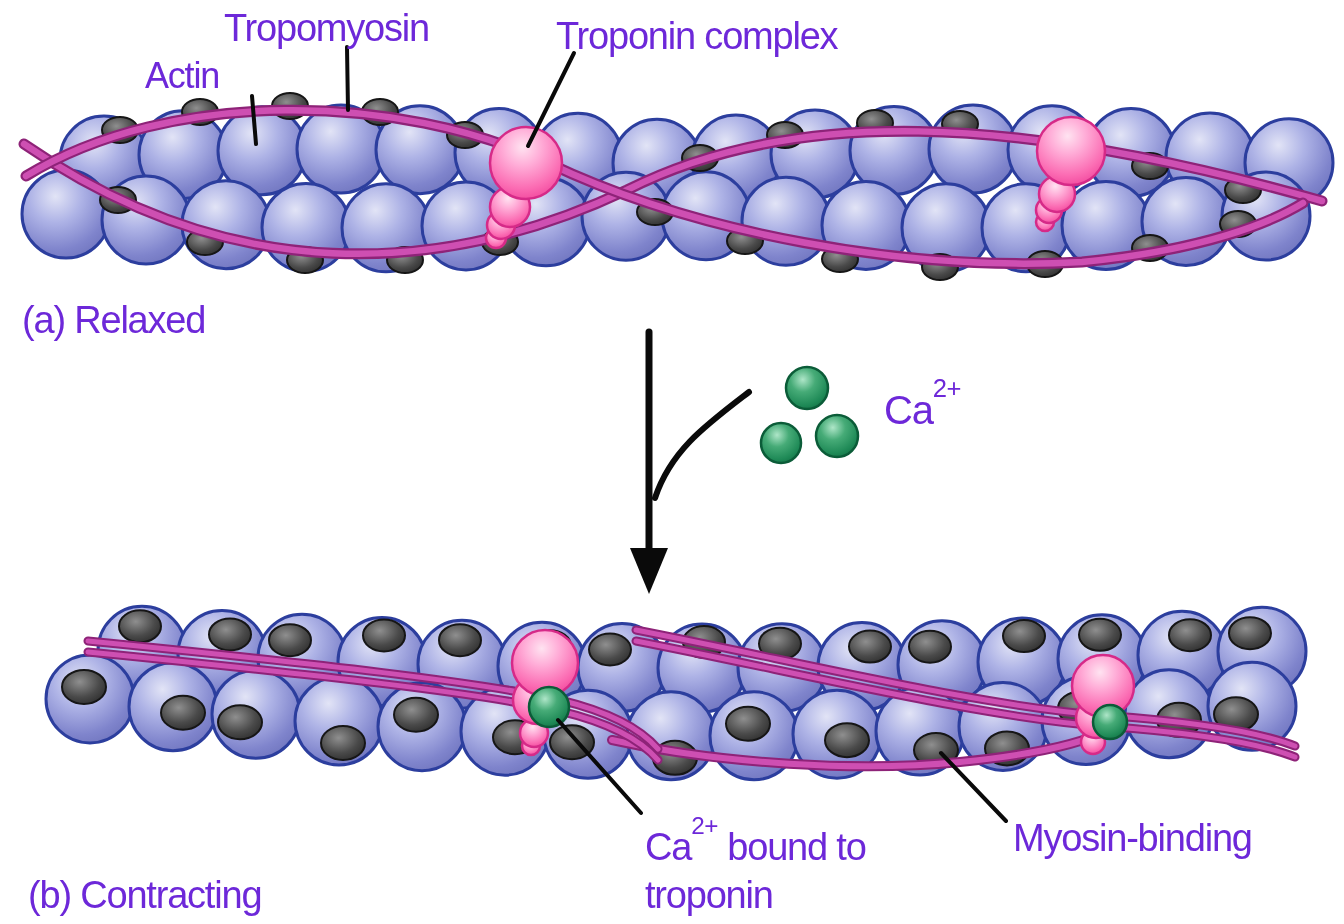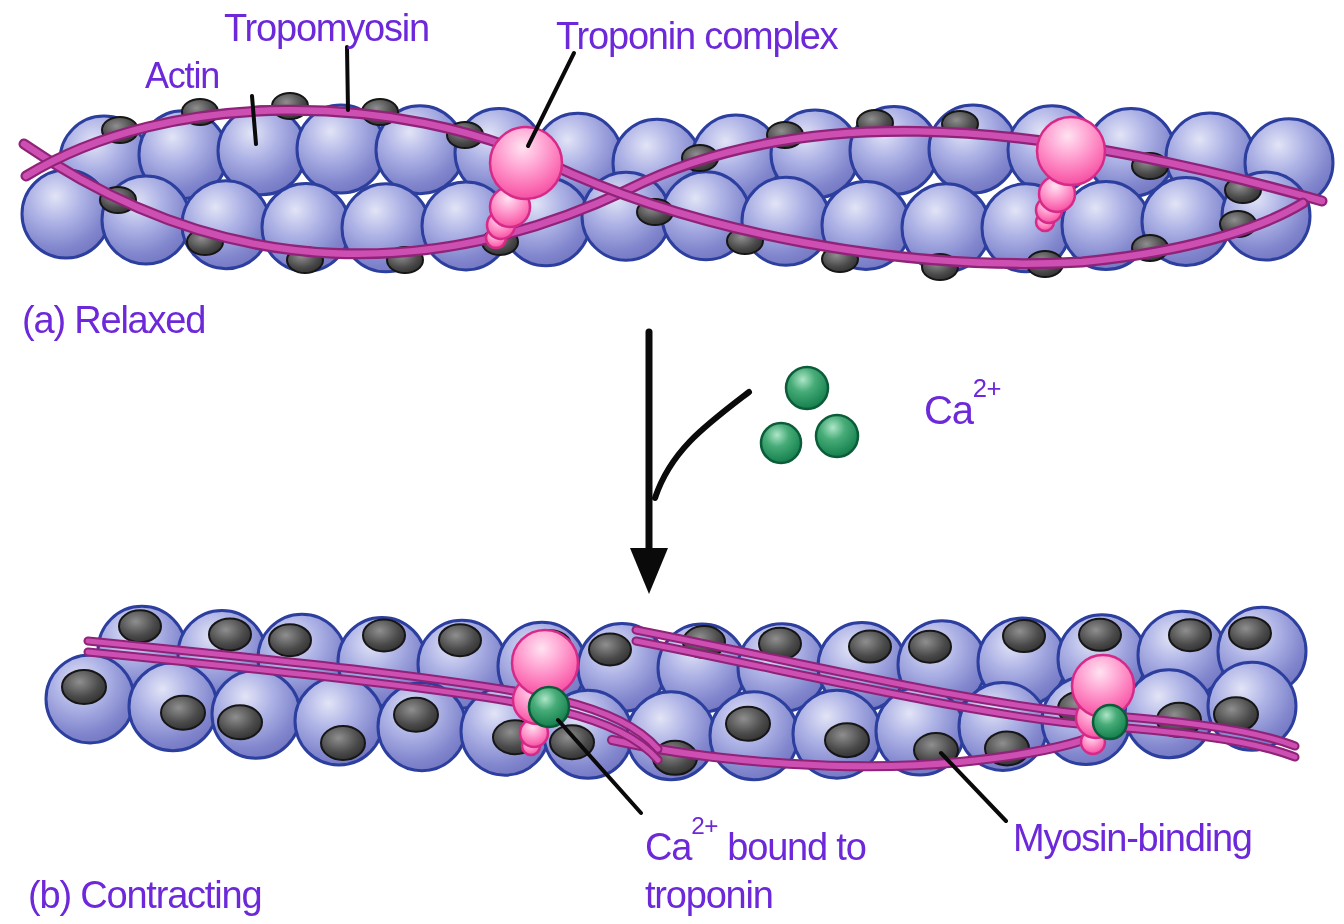--- a/index.html
+++ b/index.html
@@ -3,21 +3,21 @@
 <meta charset="utf-8">
 <style>
   html,body{margin:0;padding:0;background:#ffffff;}
   #stage{position:relative;width:1344px;height:924px;background:#ffffff;overflow:hidden;
          font-family:"Liberation Sans",sans-serif;}
   #art{position:absolute;left:0;top:0;width:1344px;height:924px;}
   .lbl{position:absolute;color:#6d28d9;font-weight:normal;letter-spacing:-1.2px;
        white-space:nowrap;line-height:1.22;}
   .fs38{font-size:38px;}
   .fs36{font-size:36px;}
-  .fs40{font-size:40px;margin-left:40px;}
+  .fs40{font-size:40px;}
   .lbl sup{font-size:0.64em;position:relative;top:-0.5em;letter-spacing:-0.5px;}
   .two-line{line-height:48px;}
 </style>
 </head>
 <body>
 
 <div id="stage">
 
   <div id="art"><svg viewBox="0 0 1344 924" width="1344" height="924" xmlns="http://www.w3.org/2000/svg">
 <defs>

